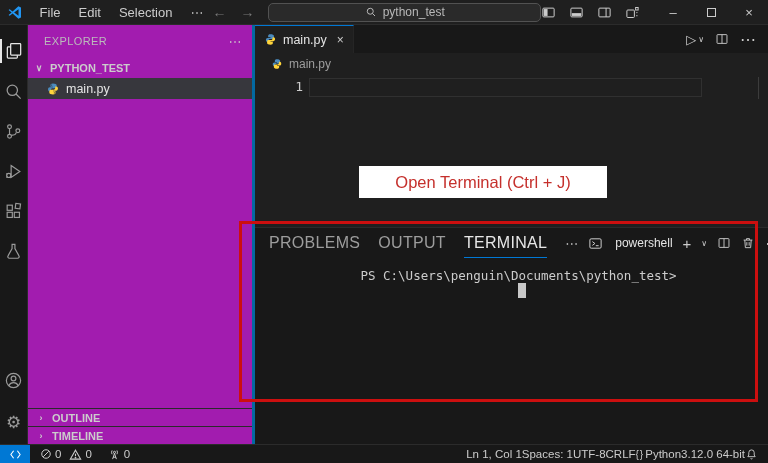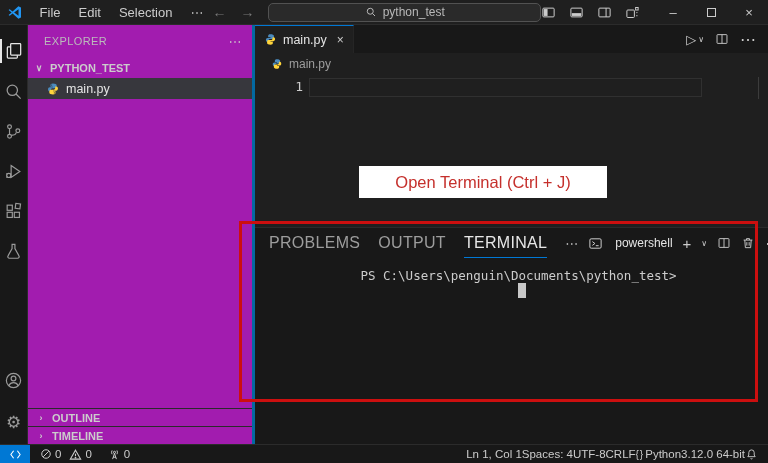--- a/index.html
+++ b/index.html
@@ -330,21 +330,21 @@
     </div>
     <div class="sb-group" style="margin-left:16px">
       <svg width="13" height="13" viewBox="0 0 24 24" fill="none" stroke="#cccccc" stroke-width="1.8">
         <circle cx="12" cy="8" r="2"></circle>
           <path d="M7.5 4.5a7 7 0 0 0 0 7 M16.5 4.5a7 7 0 0 1 0 7 M12 10l-3.5 10.5 M12 10l3.5 10.5 M9.3 17h5.4"></path>
       </svg>
       <span>0</span>
     </div>
     <div class="sb-right">
       <span>Ln 1, Col 1</span>
-      <span>Spaces: 4</span>
+      <span>Spaces: 1</span>
       <span>UTF-8</span>
       <span>CRLF</span>
       <span>
         <span class="braces">{ }</span>
         <span>Python</span>
       </span>
       <span>3.12.0 64-bit</span>
       <svg width="13" height="13" viewBox="0 0 24 24" fill="none" stroke="#cccccc" stroke-width="1.7">
         <path d="M12 3.5a5 5 0 0 0-5 5v4.5L5.2 16h13.6L17 13V8.5a5 5 0 0 0-5-5z"></path>
           <path d="M10.3 19a1.8 1.8 0 0 0 3.4 0"></path>

